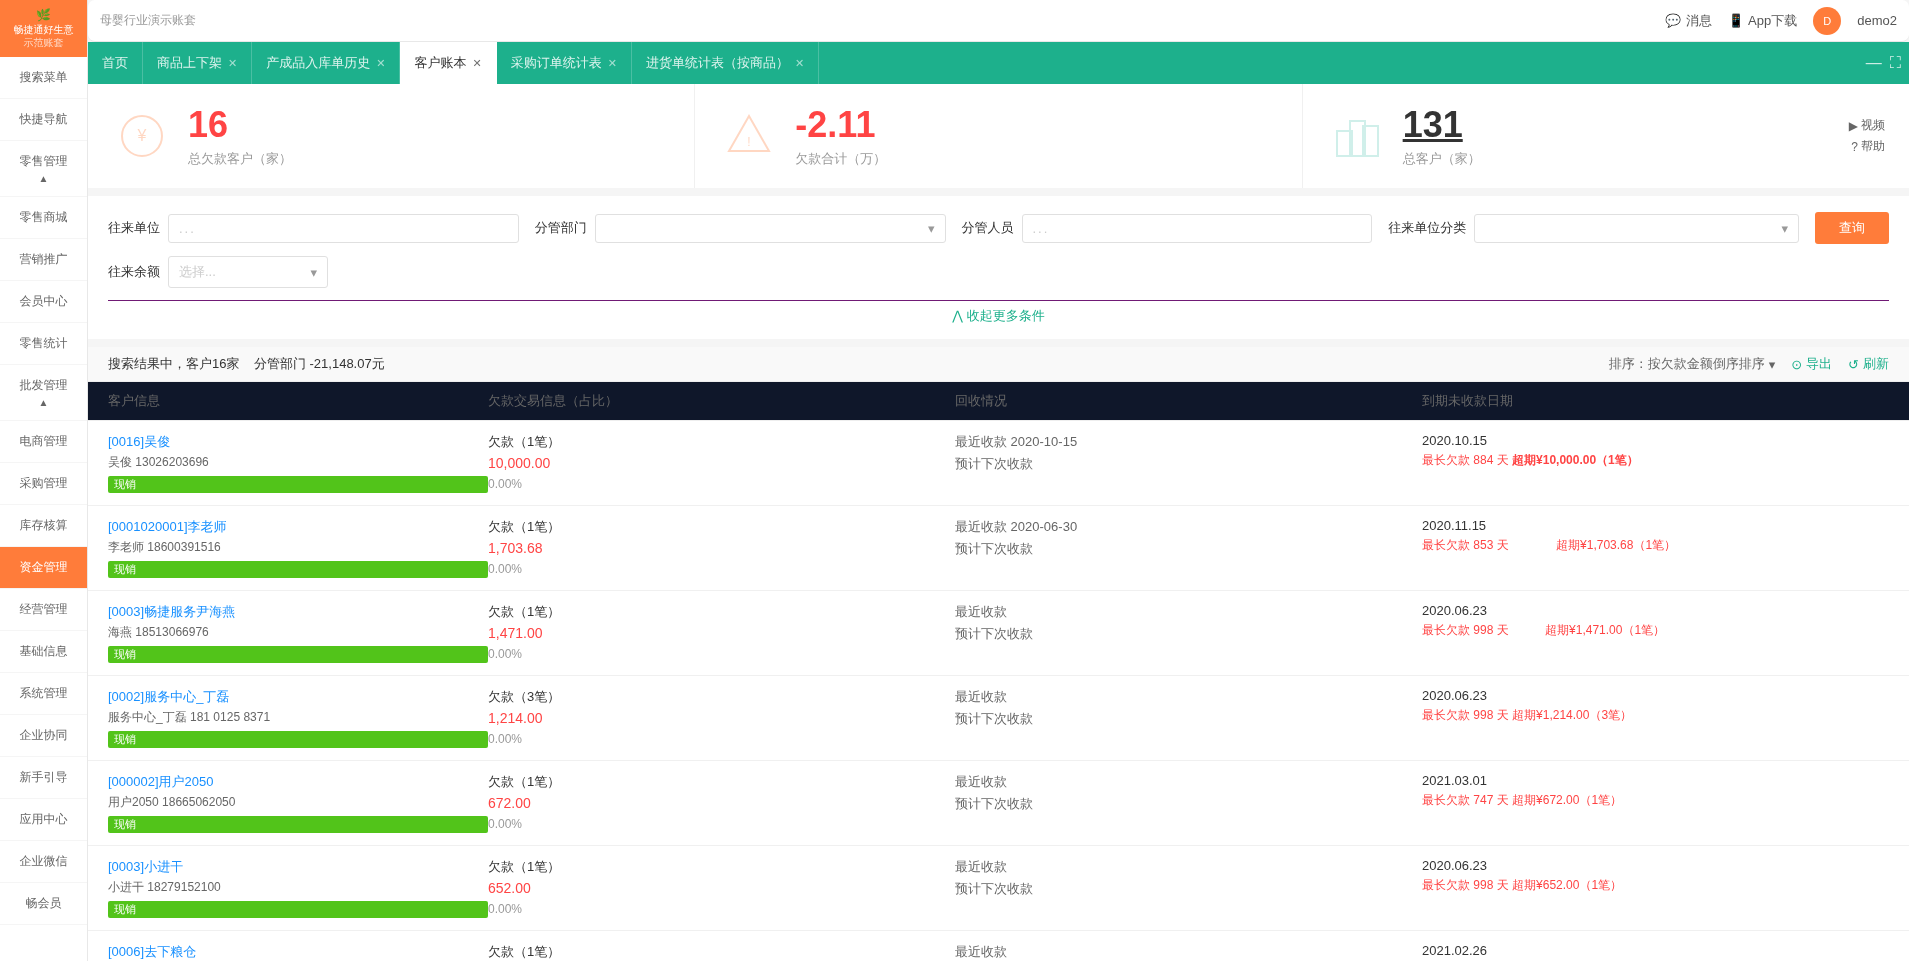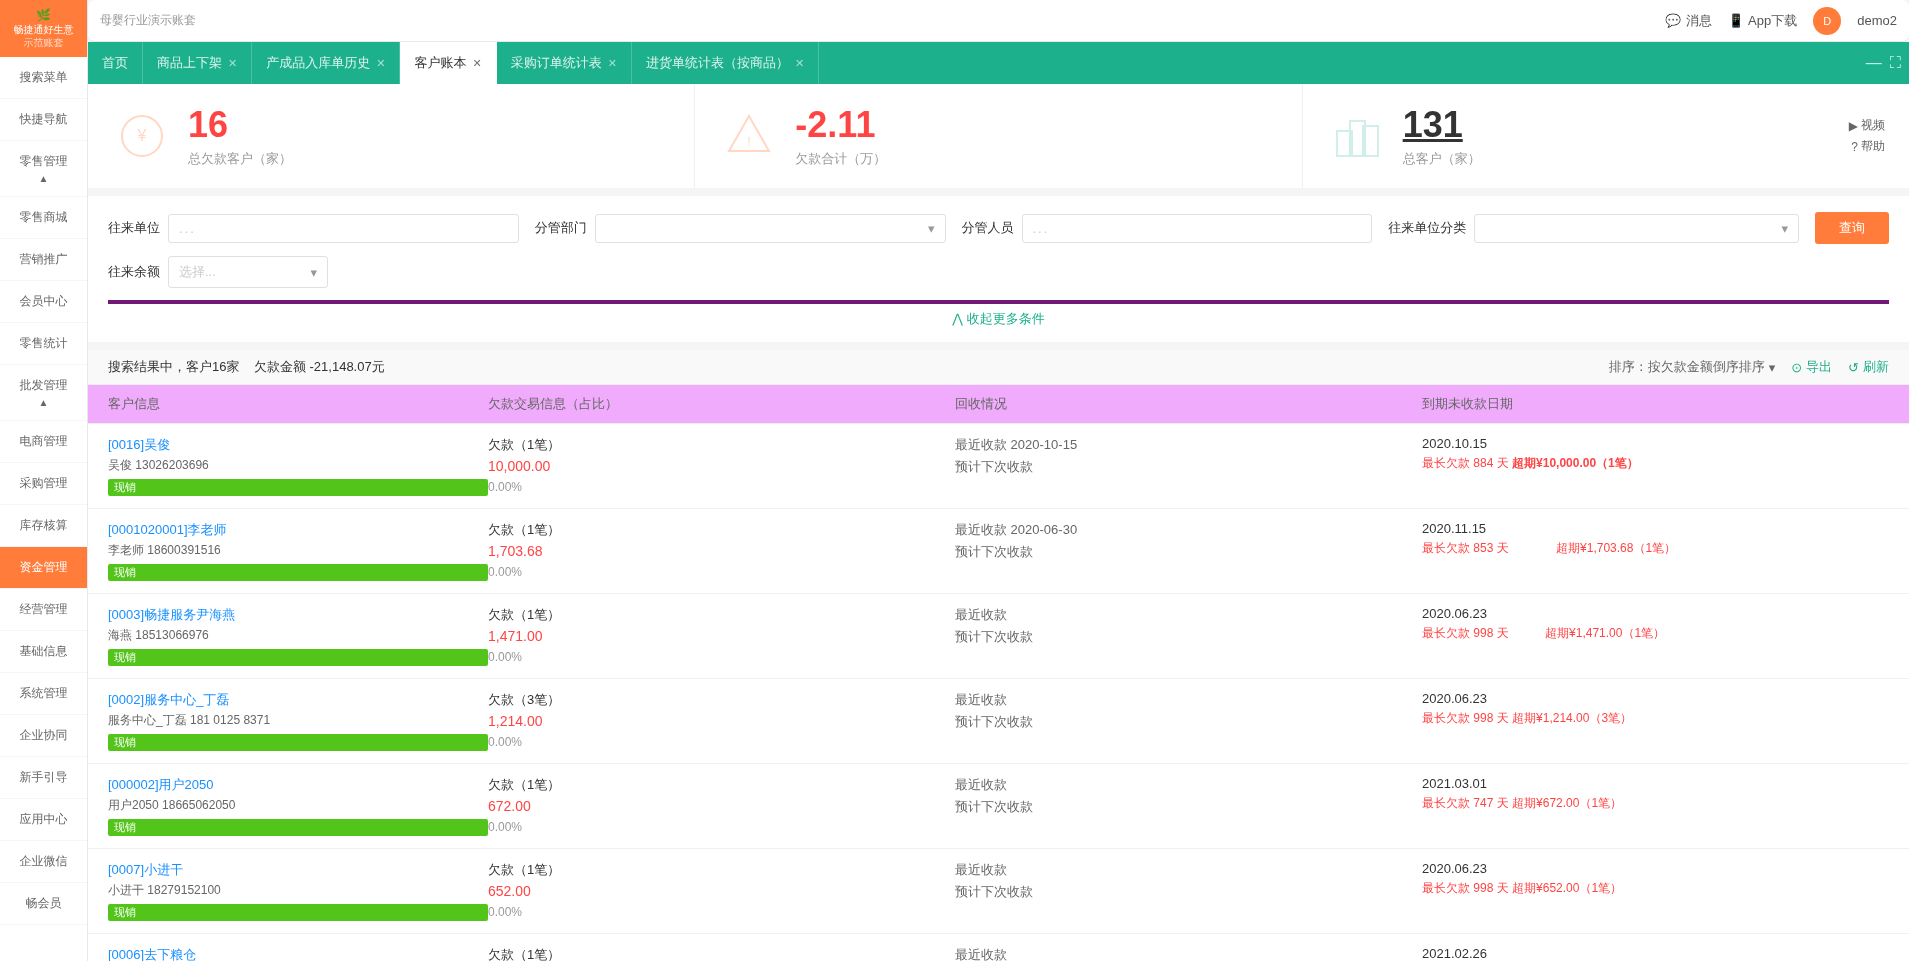--- a/index.html
+++ b/index.html
@@ -49,33 +49,33 @@
 
     
     .filter-section { background: #fff; padding: 16px 20px 8px; margin-bottom: 8px; }
     .filter-row { display: flex; align-items: center; gap: 16px; margin-bottom: 12px; flex-wrap: wrap; }
     .filter-item { display: flex; align-items: center; gap: 8px; flex: 1; min-width: 200px; }
     .filter-label { font-size: 13px; color: #333; white-space: nowrap; }
     .filter-input { flex: 1; border: 1px solid #e0e0e0; border-radius: 3px; padding: 6px 10px; font-size: 13px; color: #999; display: flex; align-items: center; justify-content: space-between; cursor: pointer; background: #fff; }
     .filter-input .dots { color: #ccc; letter-spacing: 2px; }
     .filter-select { flex: 1; border: 1px solid #e0e0e0; border-radius: 3px; padding: 6px 10px; font-size: 13px; color: #999; display: flex; align-items: center; justify-content: space-between; cursor: pointer; background: #fff; }
     .search-btn { background: #ff7c3a; color: #fff; border: none; border-radius: 3px; padding: 7px 24px; font-size: 13px; cursor: pointer; white-space: nowrap; }
-    .filter-collapse { text-align: center; padding: 6px; color: #1db08c; font-size: 13px; cursor: pointer; border-top: 4px solid #701a75; margin-top: 4px; }
+    .filter-collapse { text-align: center; padding: 6px; color: #1db08c; font-size: 13px; cursor: pointer; border-top: 1px solid #701a75; margin-top: 4px; }
 
     
     .results-bar { background: #f9f9f9; padding: 8px 20px; display: flex; align-items: center; justify-content: space-between; border-bottom: 1px solid #eee; font-size: 13px; }
     .results-info { color: #333; }
     .results-info span { color: #333; }
     .results-actions { display: flex; align-items: center; gap: 16px; color: #666; font-size: 13px; }
     .results-actions .sort-btn { color: #666; cursor: pointer; display: flex; align-items: center; gap: 4px; }
     .results-actions .action-btn { color: #1db08c; cursor: pointer; display: flex; align-items: center; gap: 4px; }
 
     
     .data-table { background: #fff; width: 100%; }
-    .table-header { display: grid; grid-template-columns: 380px 1fr 1fr 1fr; padding: 10px 20px; background: #f0abfc; border-bottom: 1px solid #eee; font-size: 13px; color: #666; font-weight: 500; }
+    .table-header { display: grid; grid-template-columns: 380px 1fr 1fr 1fr; padding: 10px 20px; background: #0f172a; border-bottom: 1px solid #eee; font-size: 13px; color: #666; font-weight: 500; }
     .table-row { display: grid; grid-template-columns: 380px 1fr 1fr 1fr; padding: 12px 20px; border-bottom: 1px solid #f0f0f0; background: #fff; align-items: start; }
 
     .customer-info { display: flex; flex-direction: column; gap: 3px; }
     .customer-name { color: #1890ff; font-size: 13px; cursor: pointer; }
     .customer-phone { font-size: 12px; color: #666; }
     .customer-tag { display: inline-block; background: #52c41a; color: #fff; font-size: 11px; padding: 1px 6px; border-radius: 2px; margin-top: 2px; }
 
     .debt-info { display: flex; flex-direction: column; gap: 4px; }
     .debt-count { font-size: 13px; color: #333; }
     .debt-amount { font-size: 14px; color: #ff4444; font-weight: 500; }
@@ -316,21 +316,21 @@
       <div class="filter-collapse">
         <span>⋀ </span>
         <span>收起更多条件</span>
       </div>
     </div>
 
     <div class="results-bar">
       <div class="results-info">
         <span>搜索结果中，客户16家</span>
         &nbsp;&nbsp;
-        <span>欠款金额 -21,148.07元</span>
+        <span>分管部门 -21,148.07元</span>
       </div>
       <div class="results-actions">
         <span class="sort-btn">
           <span>排序：按欠款金额倒序排序</span>
           <span>▾</span>
         </span>
         <span class="action-btn">
           <span>⊙</span>
           <span>导出</span>
         </span>
@@ -444,21 +444,21 @@
       <span class="recovery-date">最近收款</span>
       <span class="recovery-next">预计下次收款</span>
     </div>
     <div class="due-info">
       <span class="due-date">2021.03.01</span>
       <span class="due-overdue">最长欠款 747 天 <a style="color:#ff4444;">超期¥672.00（1笔）</a></span>
     </div>
   </div>
           <div class="table-row">
     <div class="customer-info">
-      <a class="customer-name">[0007]小进干</a>
+      <a class="customer-name">[0003]小进干</a>
       <span class="customer-phone">小进干  18279152100</span>
       <span class="customer-tag">现销</span>
     </div>
     <div class="debt-info">
       <span class="debt-count">欠款（1笔）</span>
       <span class="debt-amount">652.00</span>
       <span class="debt-percent">0.00%</span>
     </div>
     <div class="recovery-info">
       <span class="recovery-date">最近收款</span>

